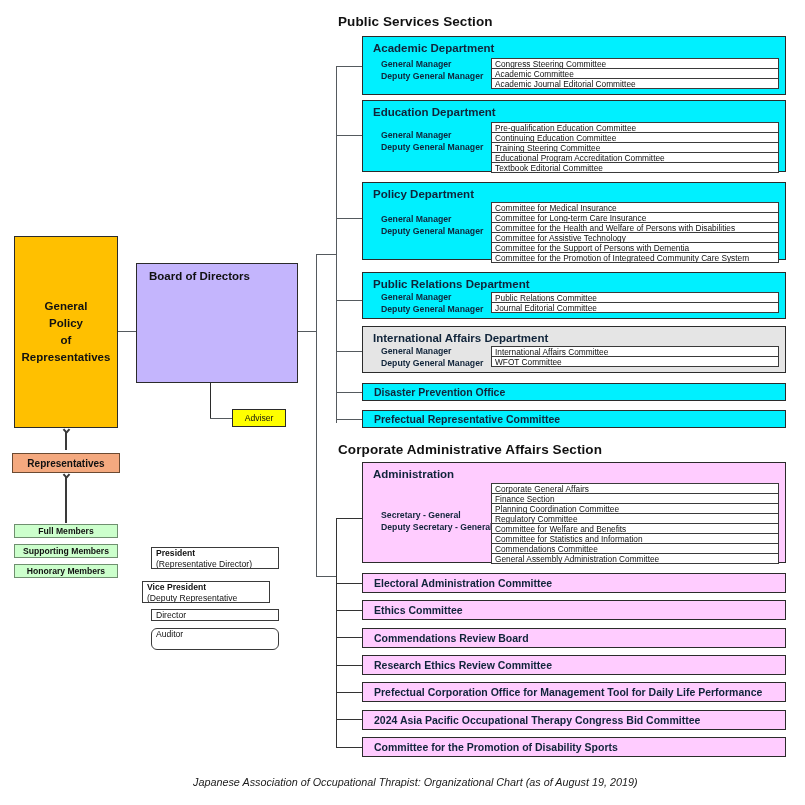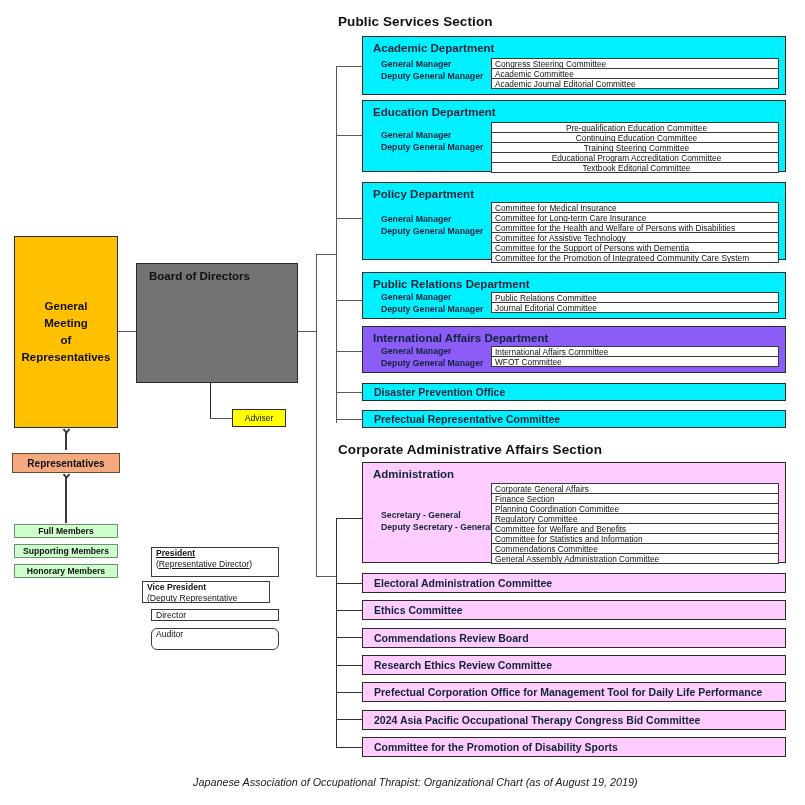--- a/index.html
+++ b/index.html
@@ -99,21 +99,21 @@
     align-items: center;
     justify-content: center;
     text-align: center;
     font-size: 11.5px;
     font-weight: bold;
     color: #111111;
     line-height: 17px;
   }
   .bod-box {
     position: absolute;
-    background: #737373;
+    background: #c4b5fd;
     border: 1.5px solid #2b2b2b;
     box-sizing: border-box;
   }
   .bod-box .bod-title {
     position: absolute;
     left: 12px;
     top: 6px;
     font-size: 11.5px;
     font-weight: bold;
     color: #111111;
@@ -183,32 +183,32 @@
   }
 </style>
 </head>
 <body>
 
 <div id="chart-root">
 
   <div class="gm-box" style="left:14px; top:236px; width:104px; height:192px;">
     <div>
       <div>General</div>
-      <div>Meeting</div>
+      <div>Policy</div>
       <div>of</div>
       <div>Representatives</div>
     </div>
   </div>
 
   <div class="line-h" style="left:118px; top:331px; width:18px;"></div>
 
   <div class="bod-box" style="left:136px; top:263px; width:162px; height:120px;">
     <div class="bod-title">Board of Directors</div>
 
-    <div class="bod-row" style="left:14px; top:283px; width:128px; height:30px; position:absolute;text-decoration:underline;">
+    <div class="bod-row" style="left:14px; top:283px; width:128px; height:22px; position:absolute;">
       <span class="l1">President</span>
       <span class="l2">(Representative Director)</span>
     </div>
     <div class="bod-row" style="left:5px; top:317px; width:128px; height:22px; position:absolute;">
       <span class="l1">Vice President</span>
       <span class="l2"> (Deputy Representative Director)</span>
     </div>
     <div class="bod-row" style="left:14px; top:345px; width:128px; height:12px; position:absolute; display:flex; align-items:center;">
       <span>Director</span>
     </div>
@@ -270,21 +270,21 @@
       <div class="item">Academic Journal Editorial Committee</div>
     </div>
   </div>
 
   <div class="dept-panel" style="left:362px; top:100px; width:424px; height:72px; background:#00F0FF;">
     <div class="dept-title">Education Department</div>
     <div class="dept-roles" style="top:29px;">
       <div>General Manager</div>
       <div>Deputy General Manager</div>
     </div>
-    <div class="dept-list" style="left:128px; top:21px; width:288px;text-align:center;">
+    <div class="dept-list" style="left:128px; top:21px; width:288px;">
       <div class="item">Pre-qualification Education Committee</div>
       <div class="item">Continuing Education Committee</div>
       <div class="item">Training Steering Committee</div>
       <div class="item">Educational Program Accreditation Committee</div>
       <div class="item">Textbook Editorial Committee</div>
     </div>
   </div>
 
   <div class="dept-panel" style="left:362px; top:182px; width:424px; height:78px; background:#00F0FF;">
     <div class="dept-title">Policy Department</div>
@@ -307,21 +307,21 @@
     <div class="dept-roles" style="top:19px;">
       <div>General Manager</div>
       <div>Deputy General Manager</div>
     </div>
     <div class="dept-list" style="left:128px; top:19px; width:288px;">
       <div class="item">Public Relations Committee</div>
       <div class="item">Journal Editorial Committee</div>
     </div>
   </div>
 
-  <div class="dept-panel" style="left:362px; top:326px; width:424px; height:47px; background:#8b5cf6;">
+  <div class="dept-panel" style="left:362px; top:326px; width:424px; height:47px; background:#e5e5e5;">
     <div class="dept-title">International Affairs Department</div>
     <div class="dept-roles" style="top:19px;">
       <div>General Manager</div>
       <div>Deputy General Manager</div>
     </div>
     <div class="dept-list" style="left:128px; top:19px; width:288px;">
       <div class="item">International Affairs Committee</div>
       <div class="item">WFOT Committee</div>
     </div>
   </div>

